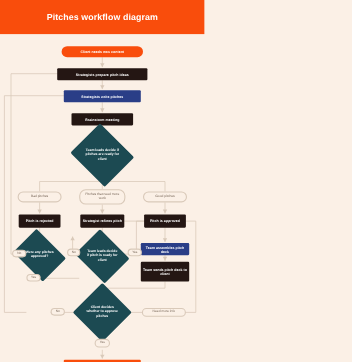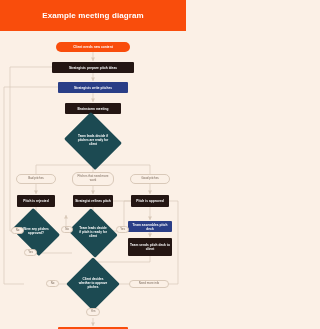--- a/index.html
+++ b/index.html
@@ -76,21 +76,21 @@
     box-sizing:border-box;
   }
   .pill.small{font-size:2.9px;}
 </style>
 </head>
 <body>
 
 <div class="app">
 
   <div class="header">
-    <div class="header-title">Example meeting diagram</div>
+    <div class="header-title">Pitches workflow diagram</div>
   </div>
 
   <div class="canvas">
 
     <svg class="svg-layer" viewBox="0 0 186 298">
       <g stroke="#d9c9b9" stroke-width="0.7" fill="none">
 
         <path d="M93,21 L93,30"></path>
 
         <path d="M93,42 L93,50"></path>

